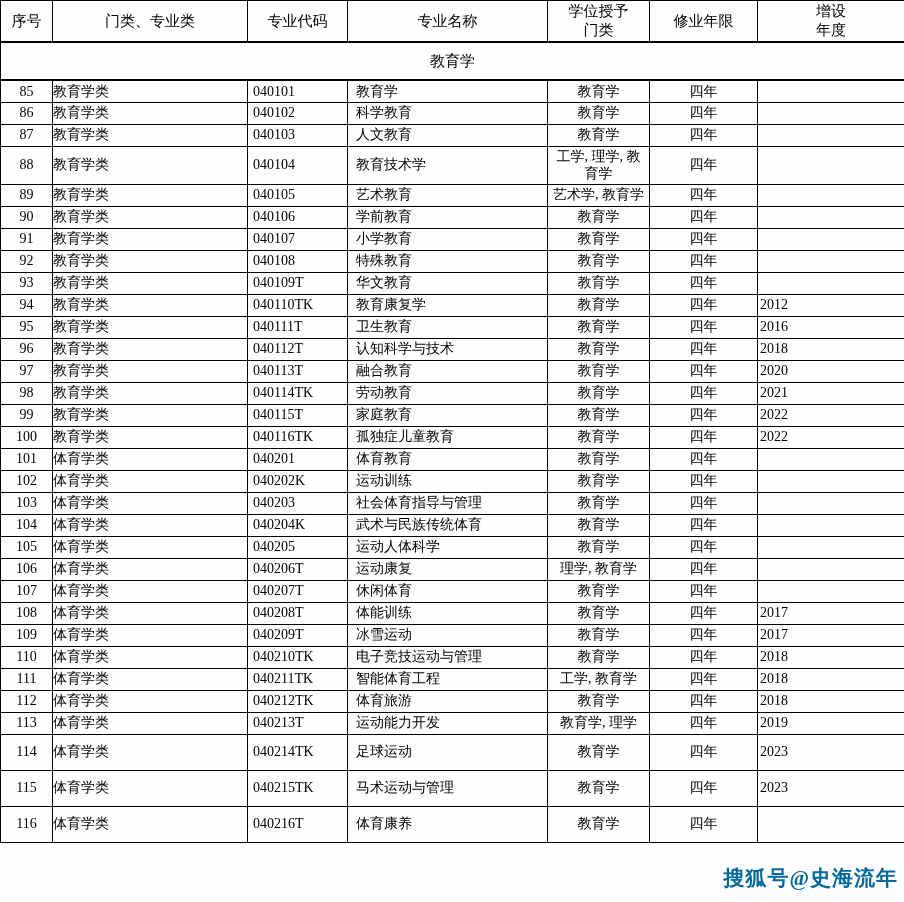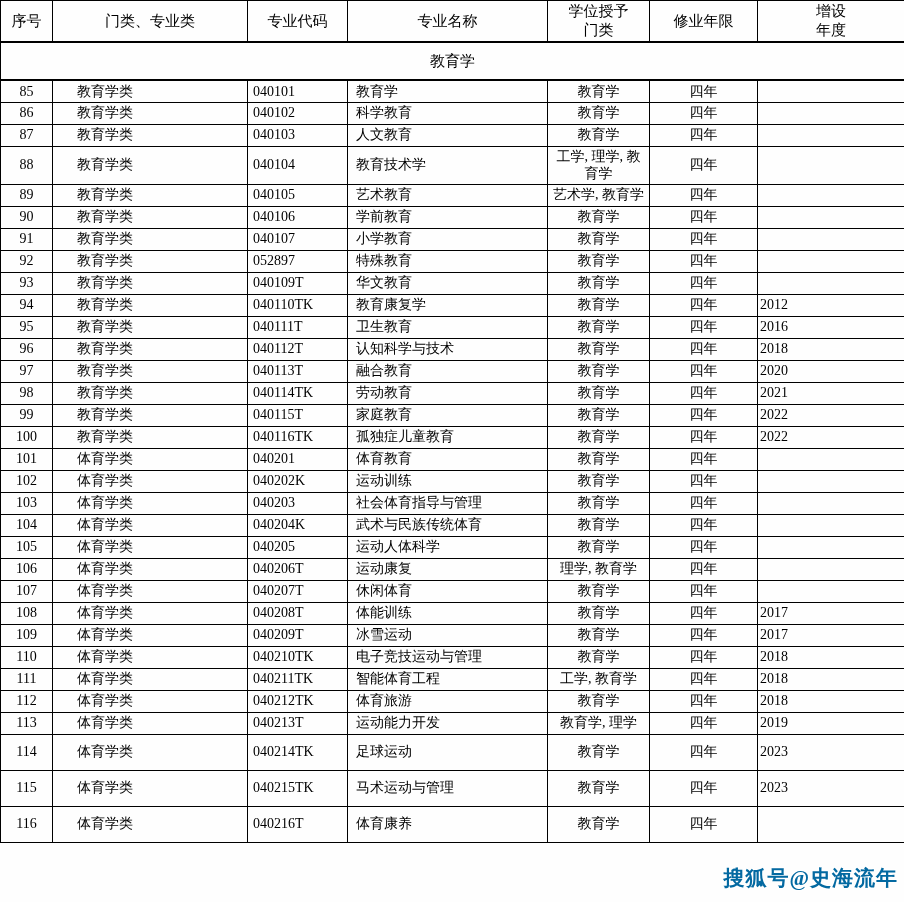--- a/index.html
+++ b/index.html
@@ -49,21 +49,21 @@
     height: 34px;
     text-align: center;
     font-size: 15px;
     border-bottom-width: 2px;
     vertical-align: middle;
   }
   tbody tr { height: 22px; margin-top: 20px; }
   tbody tr:nth-last-child(-n+3) { height: 36px; }
   tbody td { vertical-align: middle; }
   td.c0 { text-align: center; }
-  td.c1 { text-align: left; padding-left: 24px; }
+  td.c1 { text-align: left; padding-left: 0; }
   td.c2 { text-align: left; padding-left: 5px; }
   td.c3 { text-align: left; padding-left: 8px; }
   td.c4 { text-align: center; }
   td.c5 { text-align: center; }
   td.c6 { text-align: left; }
 
   .watermark {
     position: absolute;
     right: 6px;
     bottom: 10px;
@@ -170,21 +170,21 @@
           <td class="c1">教育学类</td>
           <td class="c2">040107</td>
           <td class="c3">小学教育</td>
           <td class="c4">教育学</td>
           <td class="c5">四年</td>
           <td class="c6"></td>
         </tr>
         <tr>
           <td class="c0">92</td>
           <td class="c1">教育学类</td>
-          <td class="c2">052897</td>
+          <td class="c2">040108</td>
           <td class="c3">特殊教育</td>
           <td class="c4">教育学</td>
           <td class="c5">四年</td>
           <td class="c6"></td>
         </tr>
         <tr>
           <td class="c0">93</td>
           <td class="c1">教育学类</td>
           <td class="c2">040109T</td>
           <td class="c3">华文教育</td>

